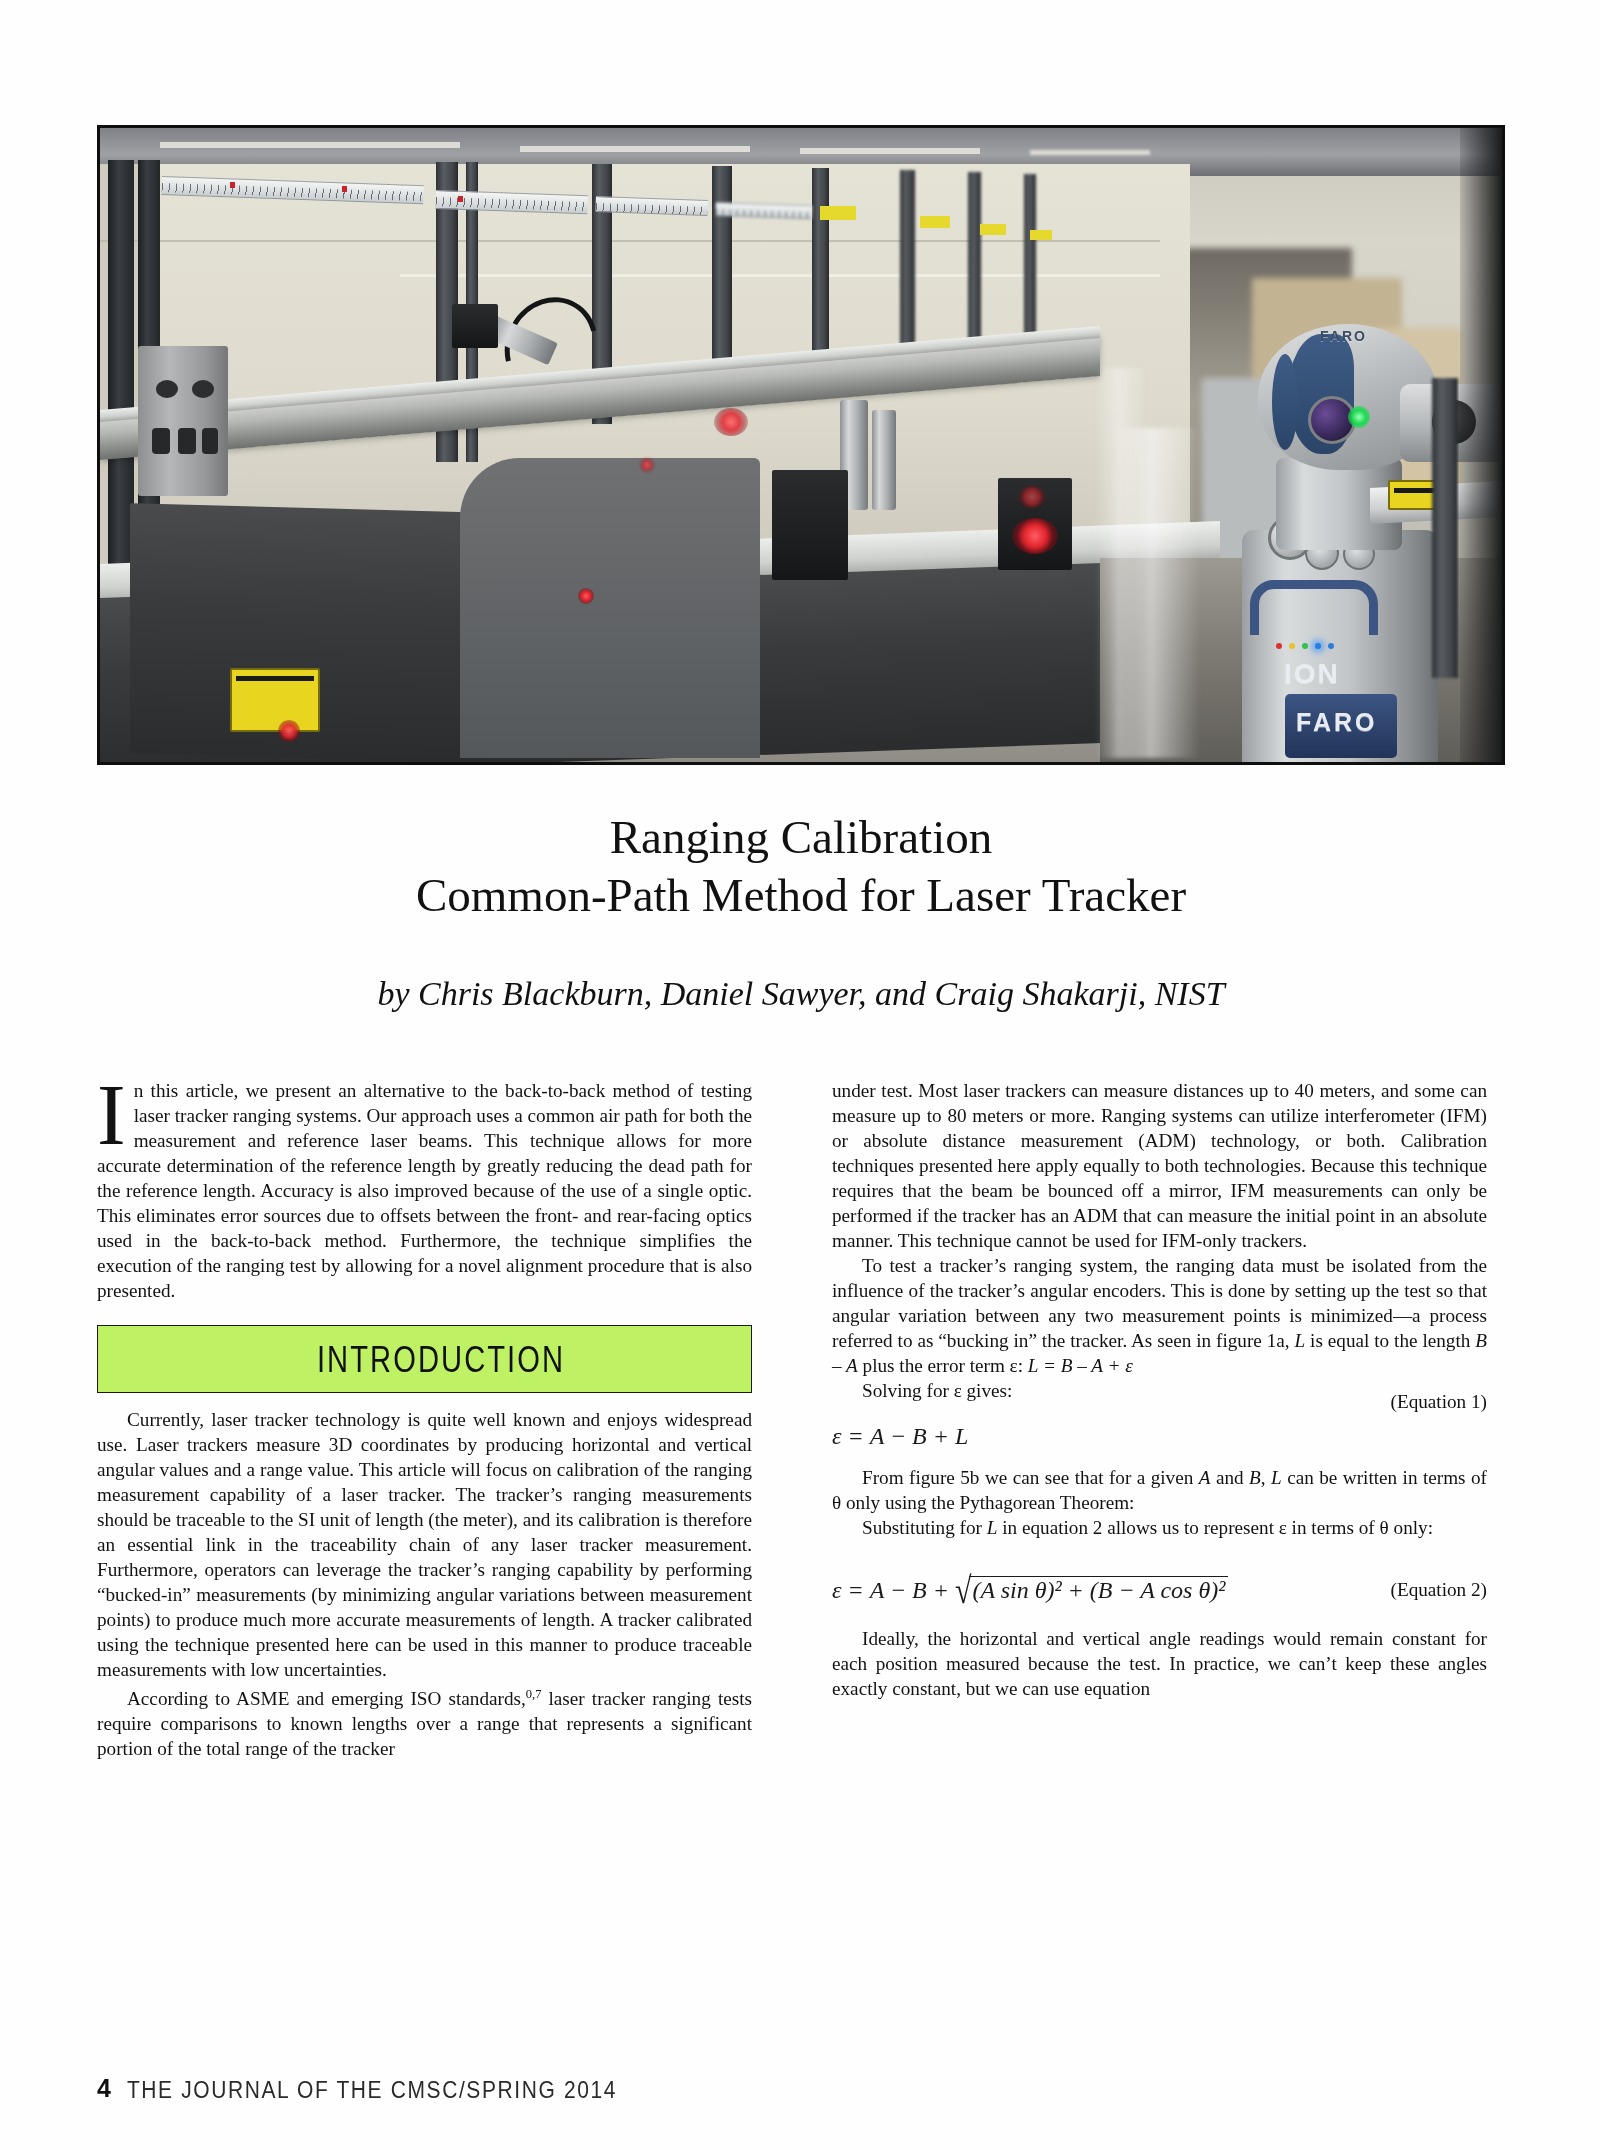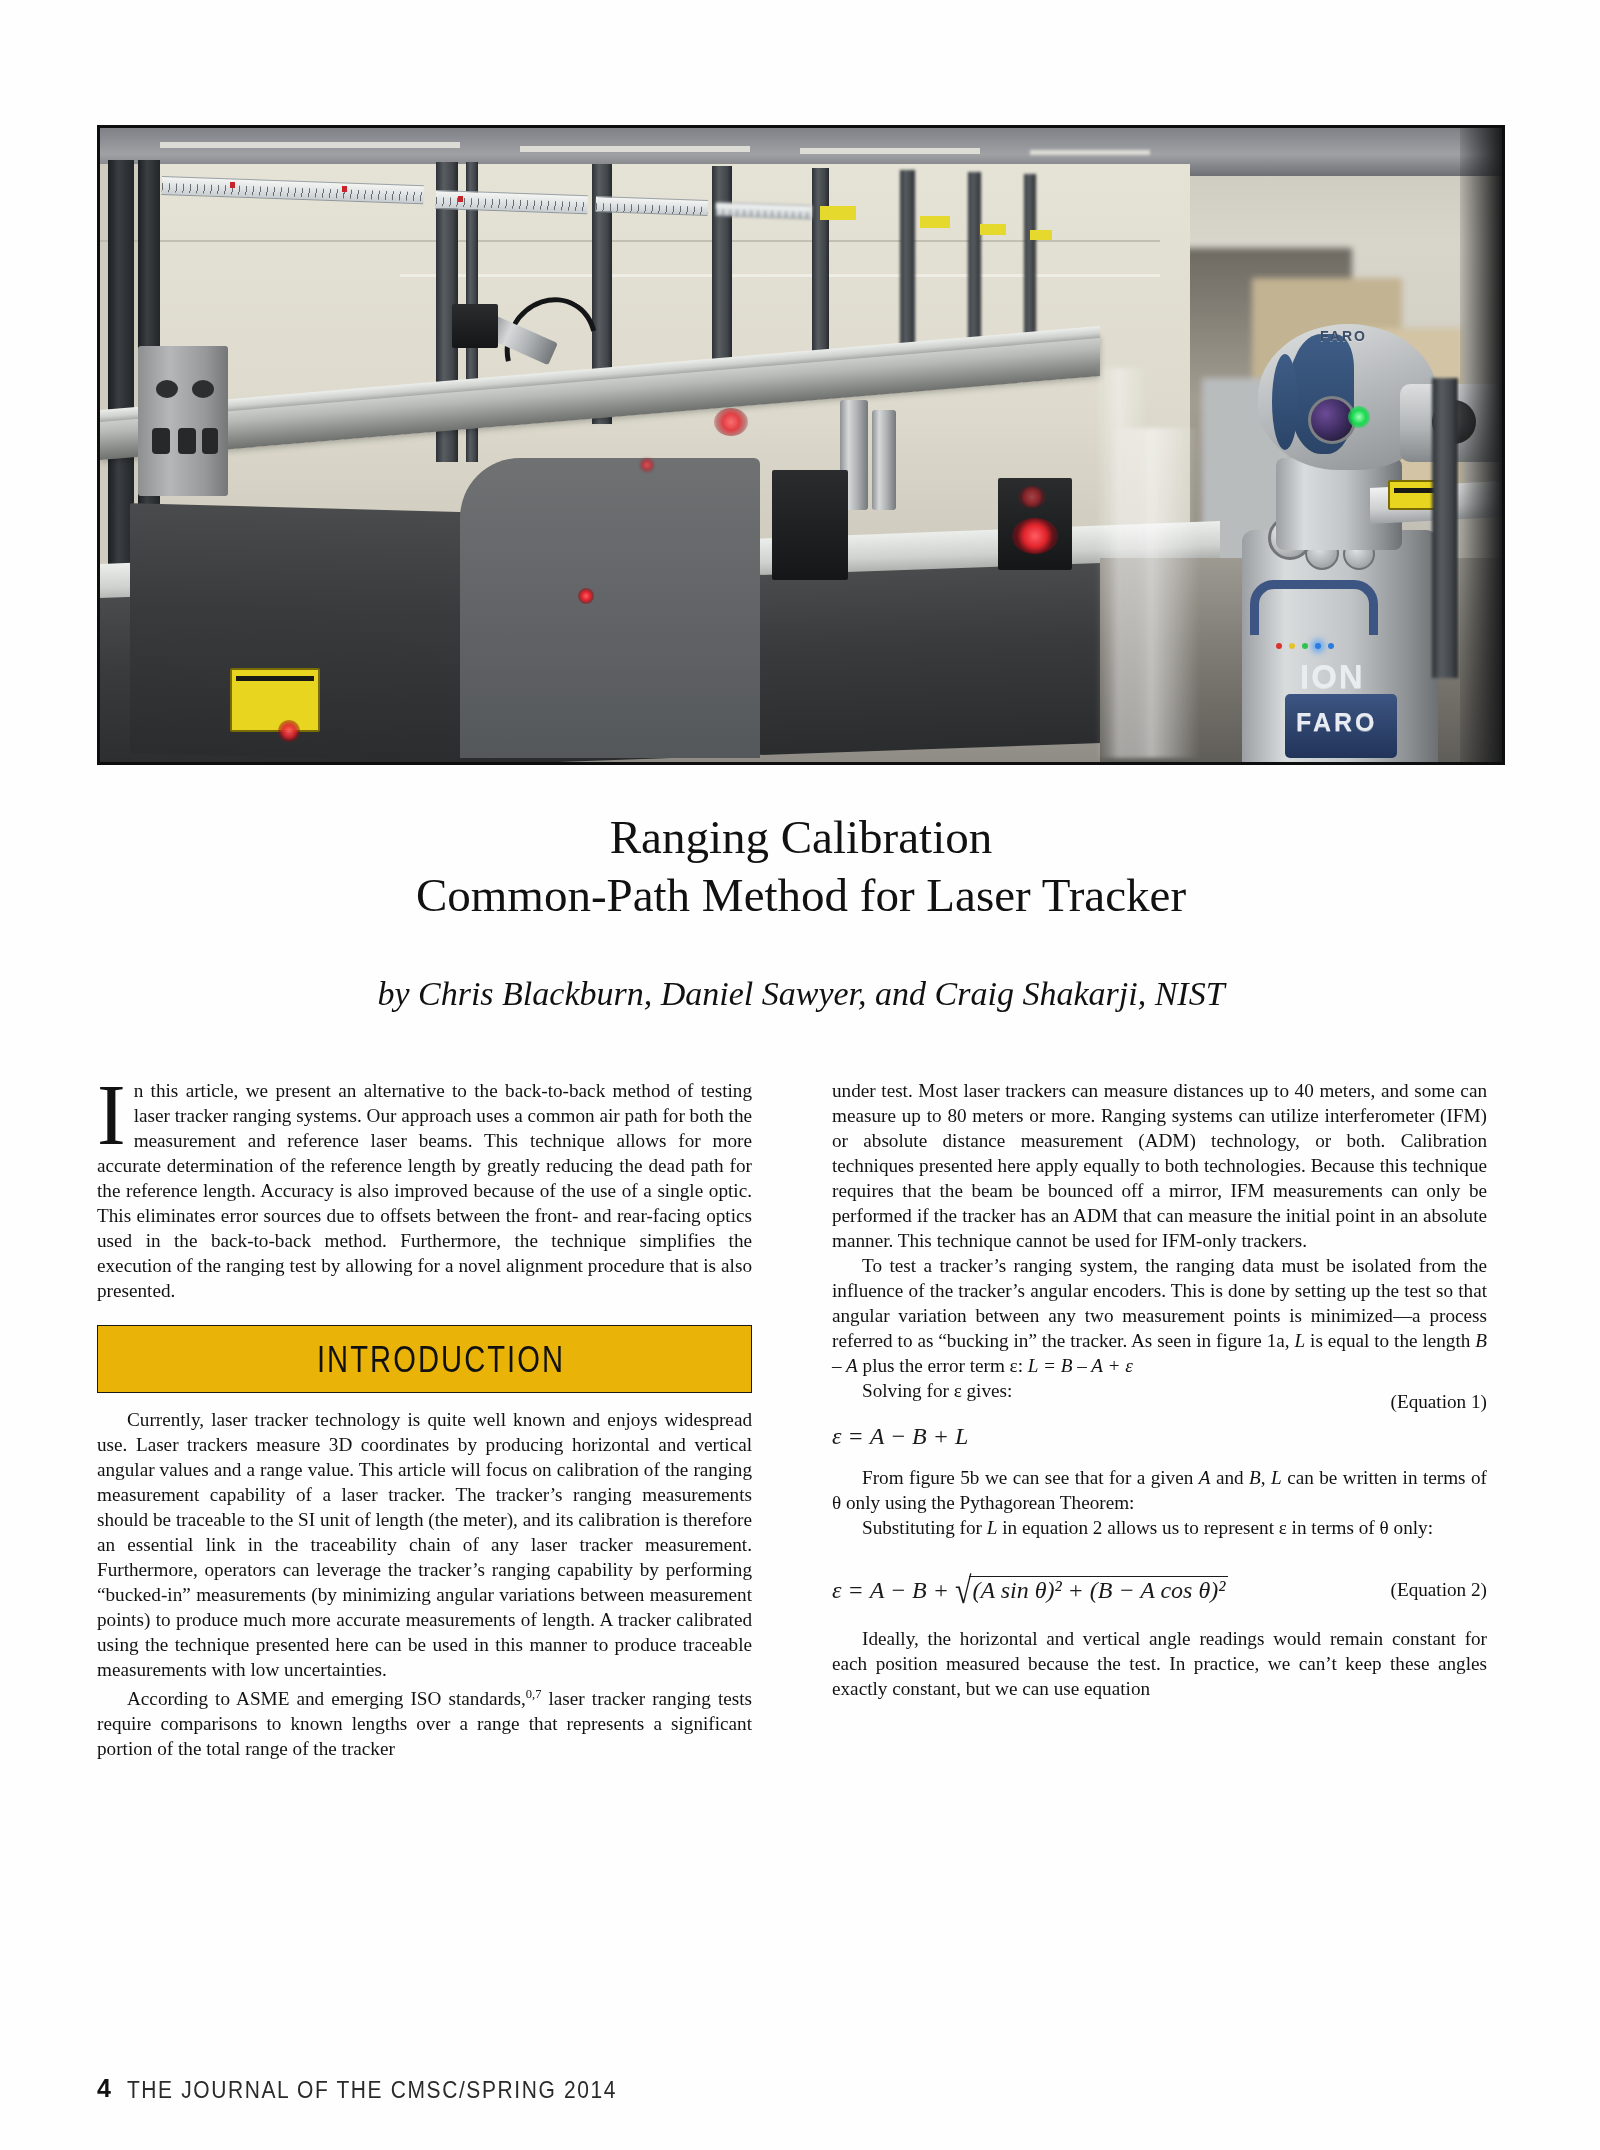--- a/index.html
+++ b/index.html
@@ -257,21 +257,21 @@
     font-size: 86px;
     line-height: 70px;
     padding: 2px 8px 0 0;
     font-family: "Liberation Serif", serif;
     font-weight: normal;
   }
 
   
   .banner {
     margin: 22px 0 14px 0;
-    background: #eab308;
+    background: #bef264;
     border: 1.5px solid #1a1a1a;
     height: 66px;
     display: flex;
     align-items: center;
     justify-content: center;
     padding-left: 34px;
   }
   .banner-text {
     font-family: "Liberation Sans", sans-serif;
     font-size: 31px;
@@ -441,21 +441,21 @@
 
       <div class="ph-laser ph-blur" style="left:540px;top:330px;width:14px;height:14px;opacity:.75;"></div>
 
       <div class="ph-floor" style="left:1000px;top:430px;width:410px;height:210px;"></div>
       <div class="ph-sheen" style="left:1010px;top:300px;width:90px;height:330px;"></div>
       <div class="ph-sheen" style="left:996px;top:240px;width:50px;height:390px;opacity:.7;"></div>
 
       <div class="trk-base" style="left:1142px;top:402px;width:196px;height:238px;"></div>
       <div class="trk-badge" style="left:1185px;top:566px;width:112px;height:64px;border-radius:5px;"></div>
       <div class="trk-label" style="left:1196px;top:580px;font-size:25px;letter-spacing:3px;color:#e8ecf2;">FARO</div>
-      <div class="trk-label" style="left:1184px;top:530px;font-size:33px;letter-spacing:2px;color:#e9edf1;margin-left:16px;">ION</div>
+      <div class="trk-label" style="left:1184px;top:530px;font-size:28px;letter-spacing:2px;color:#e9edf1;">ION</div>
       <div style="position:absolute;left:1176px;top:508px;width:96px;height:20px;display:flex;gap:7px;align-items:center;">
         <span class="ph-led" style="position:relative;background:#d8342f;"></span>
         <span class="ph-led" style="position:relative;background:#e6c32a;"></span>
         <span class="ph-led" style="position:relative;background:#32c24b;"></span>
         <span class="ph-led" style="position:relative;background:#2b7ce0;box-shadow:0 0 7px 3px rgba(60,150,255,.85);"></span>
         <span class="ph-led" style="position:relative;background:#2b7ce0;"></span>
       </div>
 
       <div style="position:absolute;left:1150px;top:452px;width:110px;height:46px;border:9px solid #3c5582;border-radius:24px 24px 0 0;border-bottom:none;"></div>
 

